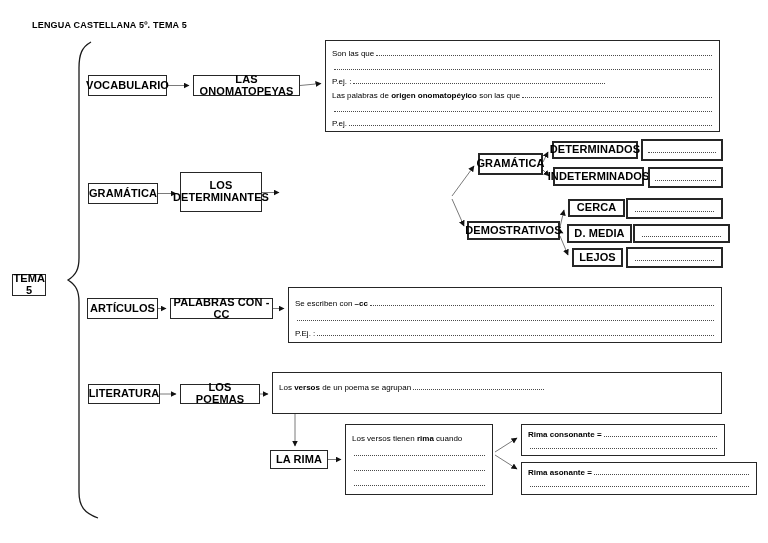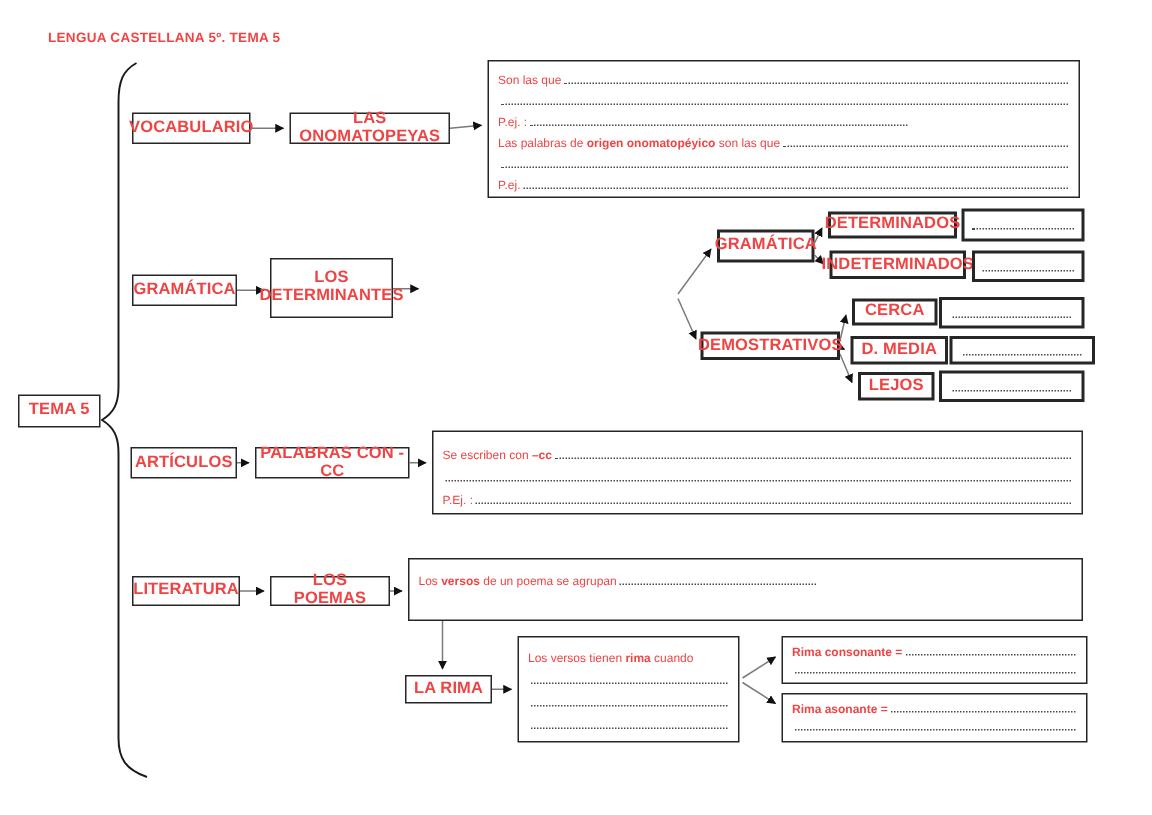--- a/index.html
+++ b/index.html
@@ -1,18 +1,18 @@
 <!DOCTYPE html>
 <html><head>
 <meta charset="utf-8">
 <style>
   html,body { margin:0; padding:0; background:#ffffff; }
   #canvas {
     position:relative; width:768px; height:543px; background:#ffffff;
-    font-family:"Liberation Sans", sans-serif; color:#ef4444; overflow:hidden;
+    font-family:"Liberation Sans", sans-serif; color:#000000; overflow:hidden;
   }
   #wires { position:absolute; left:0; top:0; width:768px; height:543px; z-index:0; }
   .node {
     position:absolute; z-index:1; background:#fff;
     border:1.5px solid #262626; box-sizing:border-box;
     display:flex; align-items:center; justify-content:center;
     font-weight:bold; font-size:11px; letter-spacing:0.1px;
     text-align:center; line-height:1.05; padding:1px 2px;
   }
   .thick { border-width:2px; }
@@ -65,21 +65,21 @@
       <line x1="260" y1="394" x2="268" y2="394" marker-end="url(#arw)"></line>
       <line x1="295" y1="414" x2="295" y2="446" marker-end="url(#arw)"></line>
       <line x1="328" y1="459.5" x2="341" y2="459.5" marker-end="url(#arw)"></line>
       <line x1="495" y1="452" x2="517" y2="438" marker-end="url(#arw)"></line>
       <line x1="495" y1="455" x2="517" y2="469" marker-end="url(#arw)"></line>
     </g>
   </svg>
 
   <div id="title">LENGUA CASTELLANA  5º. TEMA 5</div>
 
-  <div class="node" style="left:12px;top:263px;width:55px;height:22px">TEMA 5</div>
+  <div class="node" style="left:12px;top:274px;width:34px;height:22px">TEMA 5</div>
 
   <div class="node" style="left:88px;top:75px;width:79px;height:21px">VOCABULARIO</div>
   <div class="node" style="left:193px;top:75px;width:107px;height:21px">LAS ONOMATOPEYAS</div>
   <div class="tbox" style="left:325px;top:40px;width:395px;height:92px">
     <div class="line"><span>Son las que</span><span class="fill"></span></div>
     <div class="line"><span class="fill"></span></div>
     <div class="line"><span>P.ej. :</span><span class="fill fw" style="width: 66%;"></span></div>
     <div class="line"><span>Las palabras de </span><span class="b">origen onomatopéyico</span><span> son las que</span><span class="fill"></span></div>
     <div class="line"><span class="fill"></span></div>
     <div class="line"><span>P.ej.</span><span class="fill"></span></div>
@@ -127,18 +127,18 @@
   <div class="tbox lh15" style="left:345px;top:424px;width:148px;height:71px">
     <div class="line"><span>Los versos tienen </span><span class="b">rima</span><span> cuando</span></div>
     <div class="line"><span class="fill"></span></div>
     <div class="line"><span class="fill"></span></div>
     <div class="line"><span class="fill"></span></div>
   </div>
   <div class="tbox thick lh12" style="left:521px;top:424px;width:204px;height:32px;padding-top:2px">
     <div class="line"><span class="b">Rima consonante =</span><span class="fill"></span></div>
     <div class="line"><span class="fill"></span></div>
   </div>
-  <div class="tbox thick lh12" style="left:521px;top:462px;width:204px;height:33px;padding-top:2px">
+  <div class="tbox thick lh12" style="left:521px;top:462px;width:236px;height:33px;padding-top:2px">
     <div class="line"><span class="b">Rima asonante =</span><span class="fill"></span></div>
     <div class="line"><span class="fill"></span></div>
   </div>
 
 </div>
 
 </body></html>

